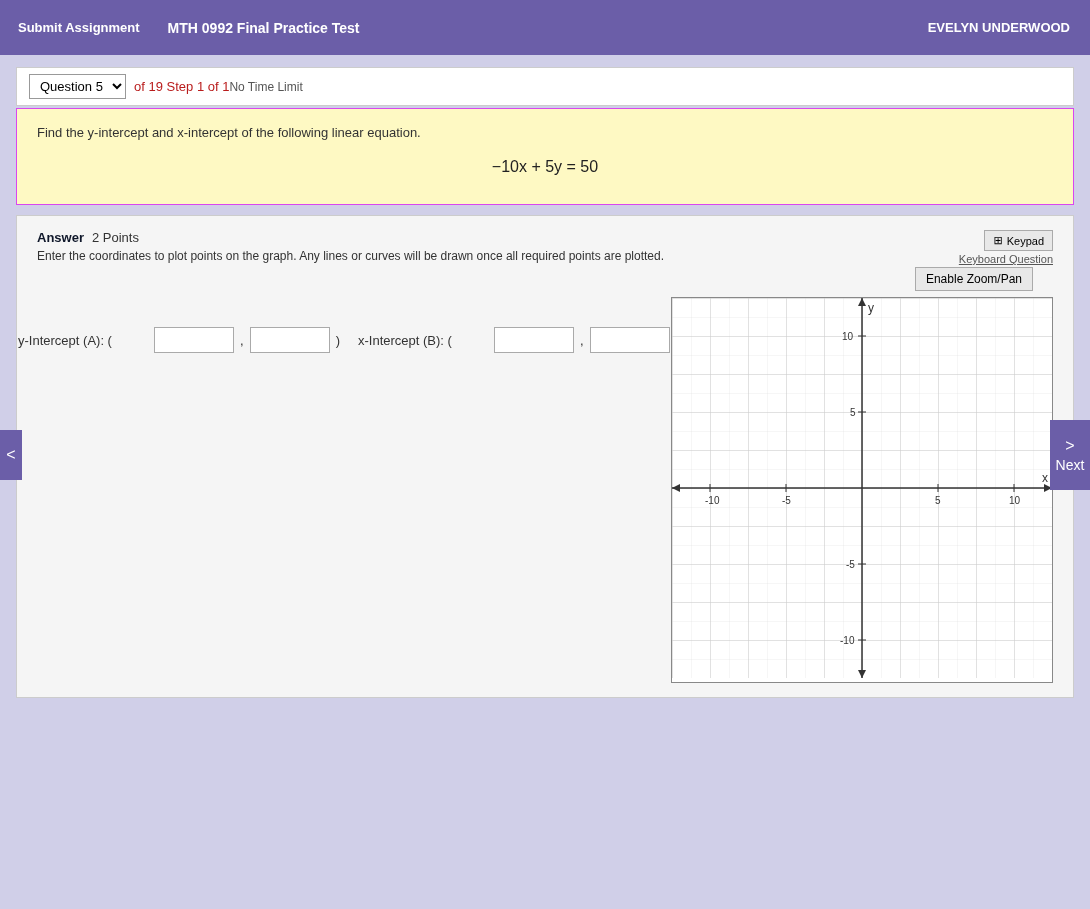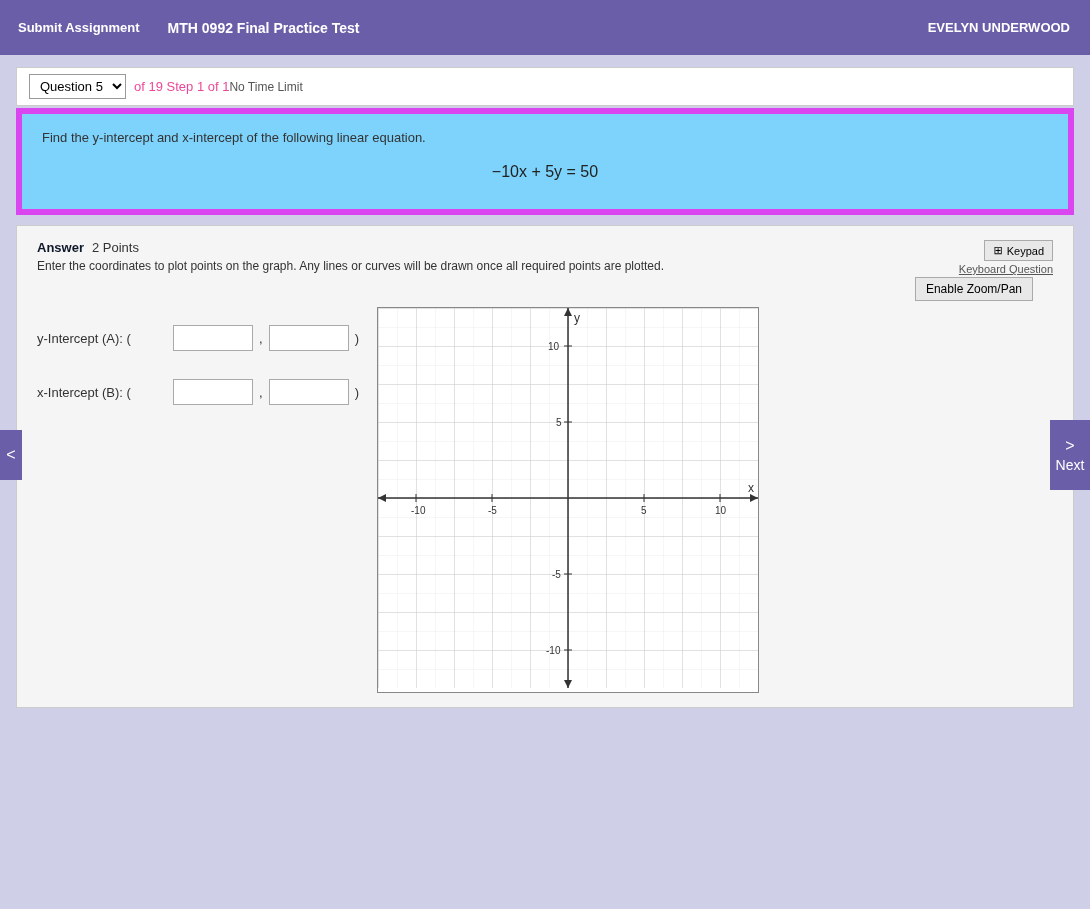--- a/index.html
+++ b/index.html
@@ -59,31 +59,31 @@
     }
     .question-select {
       border: 1px solid #999;
       padding: 3px 6px;
       font-size: 13px;
       cursor: pointer;
       background: white;
     }
     .step-info {
       font-size: 13px;
-      color: #ec4899;
+      color: #b91c1c;
     }
     .no-time-limit {
       font-size: 12px;
       color: #555;
     }
 
     
     .question-box {
-      background: #7dd3fc;
-      border: 6px solid #d946ef;
+      background: #fef9c3;
+      border: 1px solid #d946ef;
       padding: 16px 20px 20px;
       margin-bottom: 10px;
     }
     .question-instruction {
       font-size: 13px;
       color: #333;
       margin-bottom: 18px;
     }
     .equation {
       text-align: center;
@@ -149,25 +149,25 @@
     
     .graph-inputs-row {
       display: flex;
       align-items: flex-start;
       gap: 0px;
     }
 
     
     .inputs-panel {
       display: flex;
-      flex-direction: column;
+      flex-direction: row;
       justify-content: center;
-      gap: 28px;
+      gap: 18px;
       padding: 0 10px 0 0;
-      margin-top: 48px;
+      margin-top: 60px;
       min-width: 340px;
     }
     .intercept-row {
       display: flex;
       align-items: center;
       gap: 6px;
       font-size: 13px;
       color: #333;
     }
     .intercept-label {

